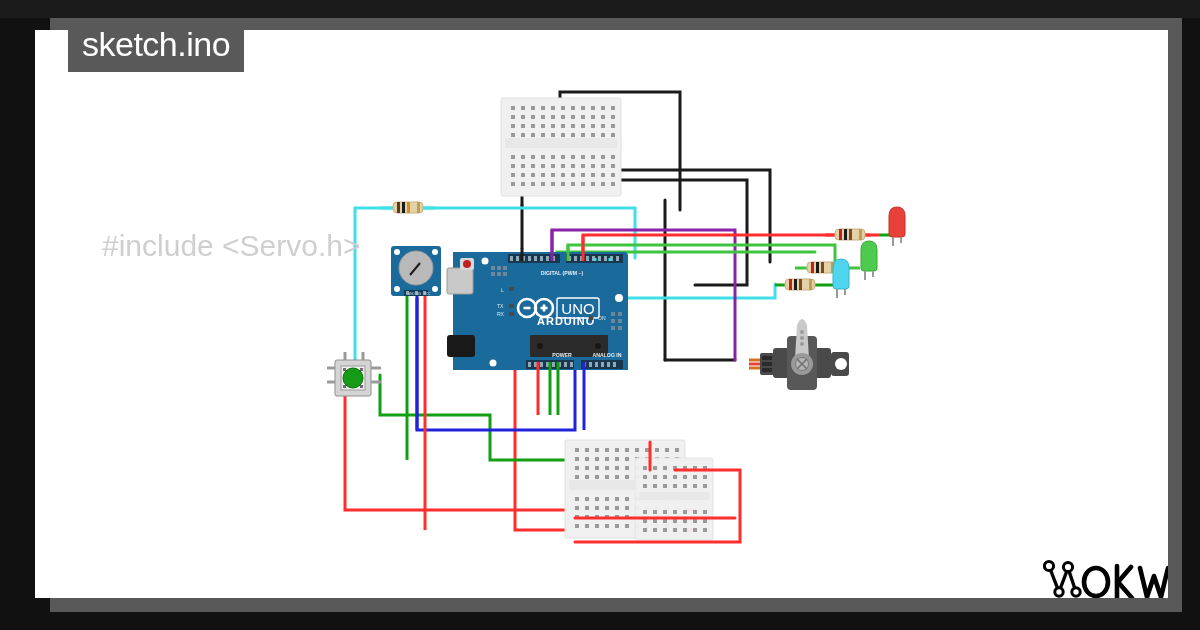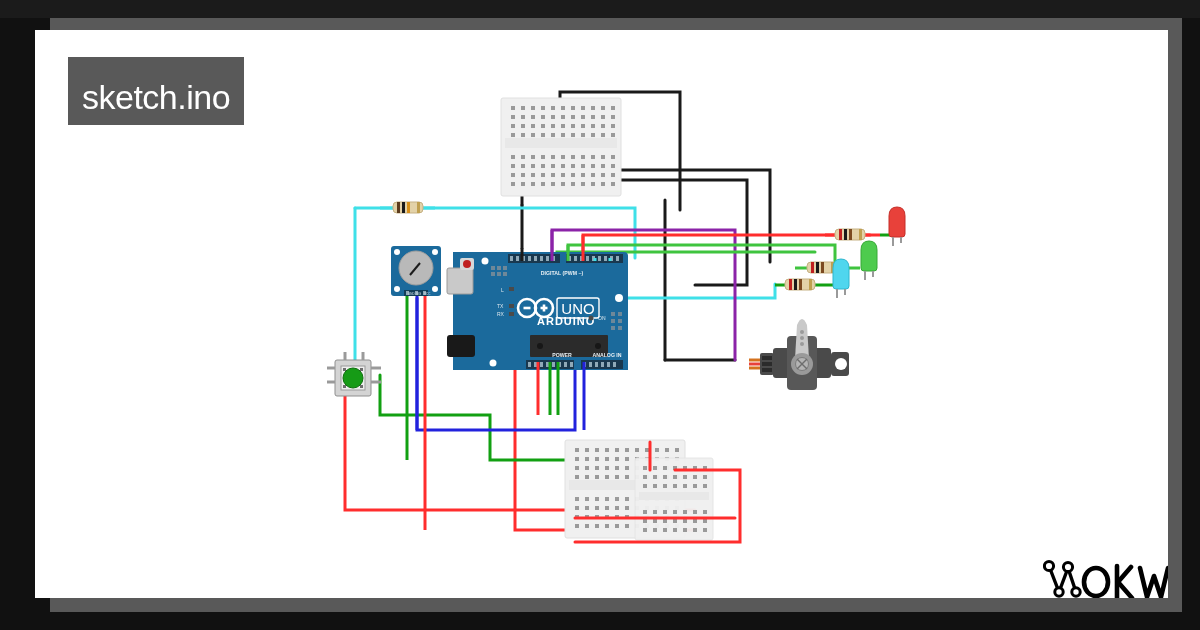--- a/index.html
+++ b/index.html
@@ -27,26 +27,25 @@
   #topbar{
     position:absolute;left:0;top:0;width:1200px;height:18px;
     background:#1b1b1b;
   }
 
   
   #tab{
     position:absolute;left:68px;top:18px;
     background:#595959;
     color:#ffffff;
-    padding:20px 14px 8px 14px;
+    padding:6px 14px 8px 14px;
     font-size:34px;
     line-height:40px;
     letter-spacing:-0.5px;
     white-space:nowrap;
-    margin-top:39px;
   }
 
   
   #code{
     position:absolute;left:67px;top:96px;
     color:#cfcfcf;
     font-size:30px;
     line-height:48px;
     white-space:pre;
     font-family:"Liberation Sans", sans-serif;
@@ -635,20 +634,21 @@
 
           <path d="M 714 330 L 725 330" stroke="#d4721f" stroke-width="3" fill="none"></path>
           <path d="M 714 334 L 725 334" stroke="#e8413a" stroke-width="3" fill="none"></path>
           <path d="M 714 338 L 725 338" stroke="#d4721f" stroke-width="3" fill="none"></path>
         </g>
 
       </svg>
     </div>
 
     <div id="code">
+      <div class="codeline">#include &lt;Servo.h&gt;</div>
       <div class="codeline"></div>
       
       
       
       
       
       
     </div>
 
     <div id="logo">

